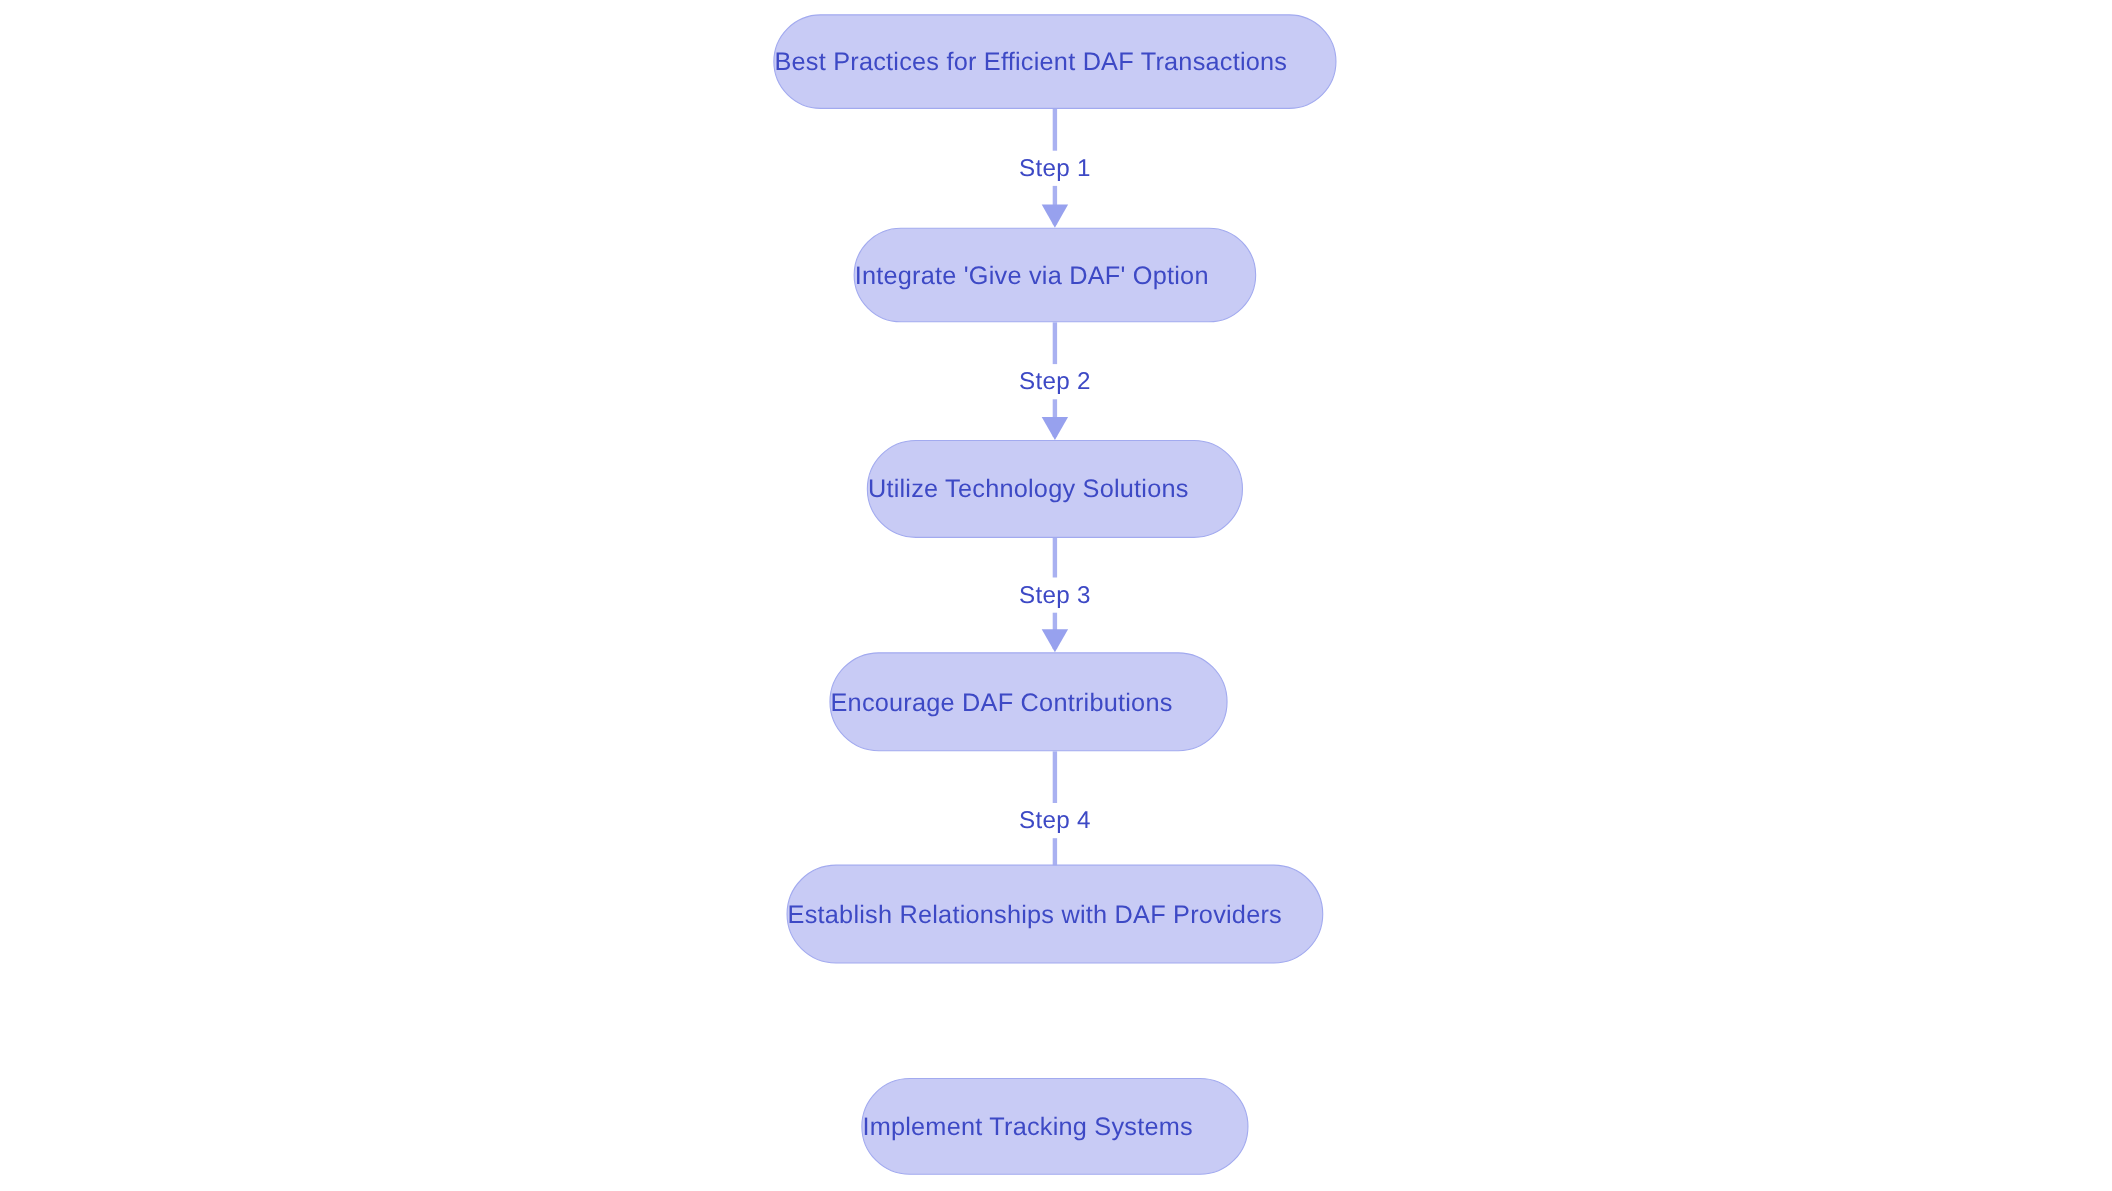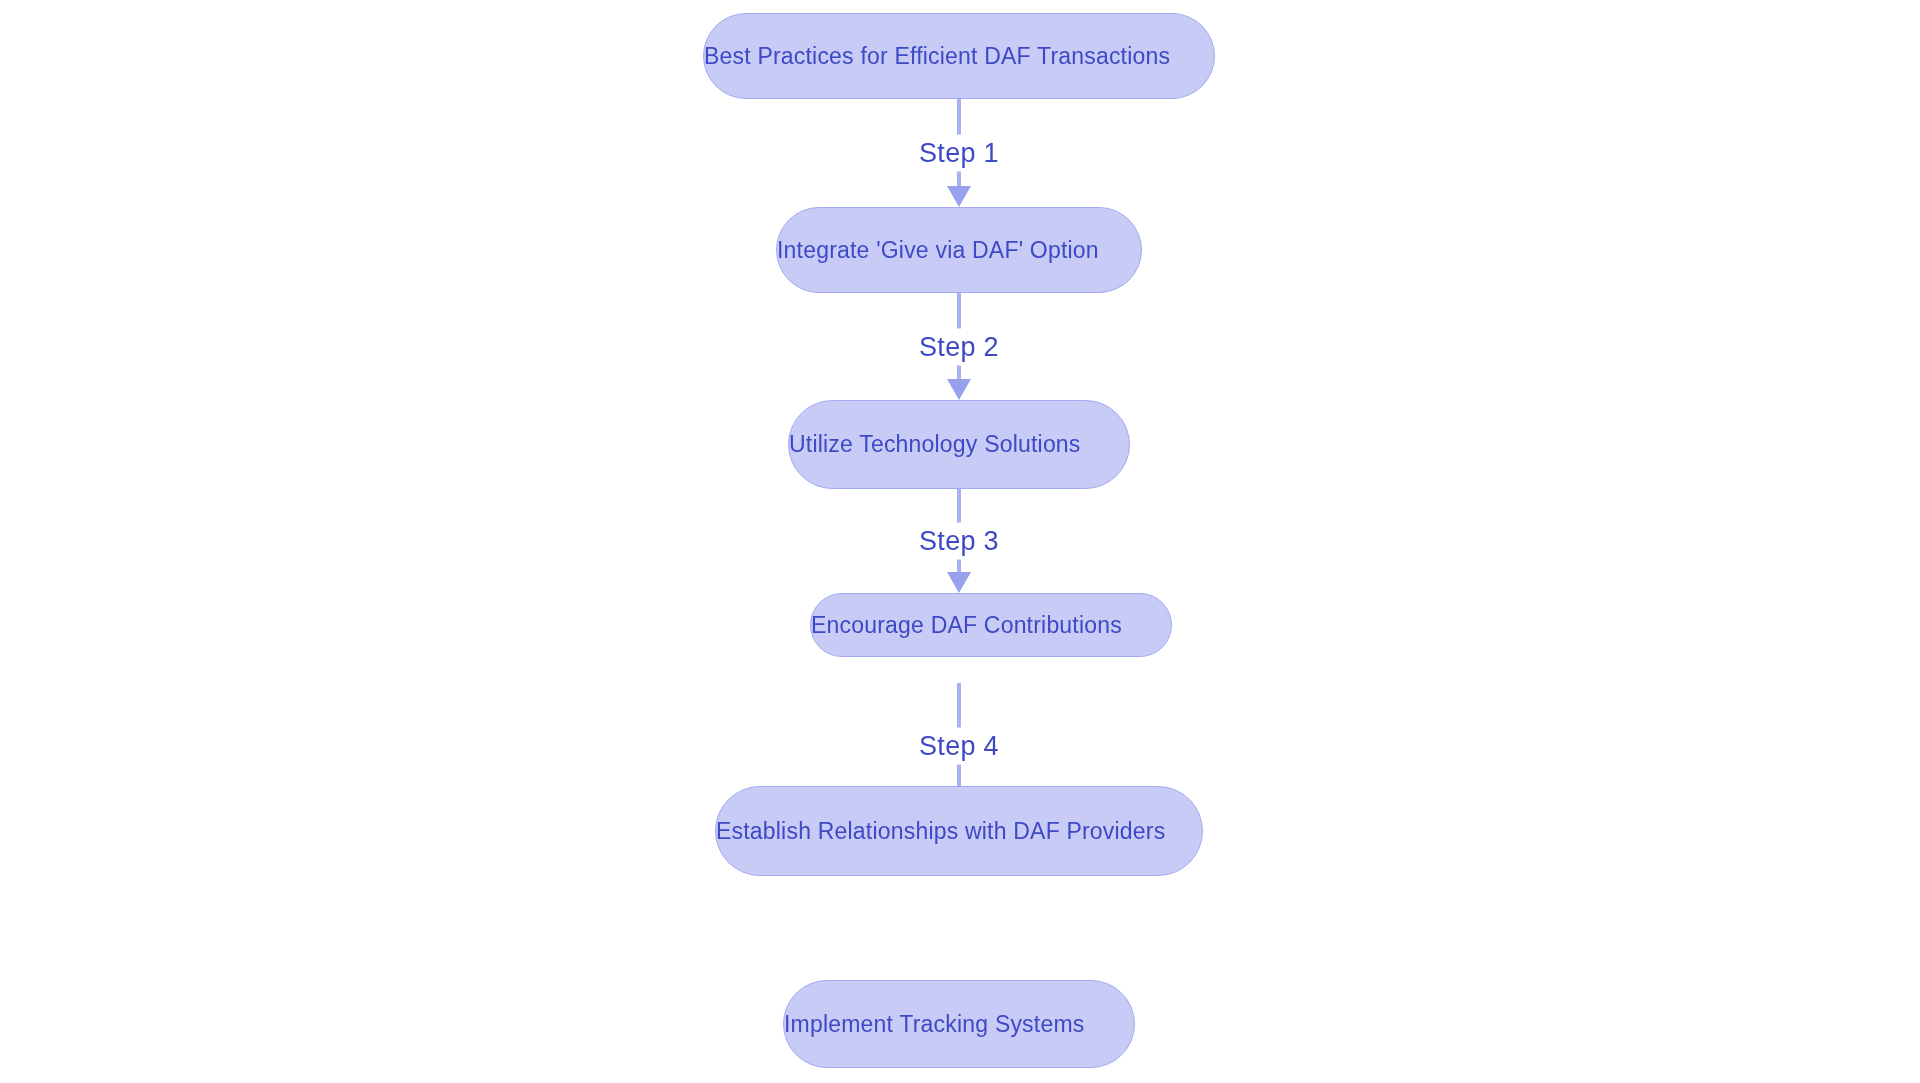--- a/index.html
+++ b/index.html
@@ -29,21 +29,21 @@
     align-items: center;
     justify-content: flex-start;
     color: #3D49C5;
     font-size: 23px;
     letter-spacing: 0.2px;
     white-space: nowrap;
   }
   .node1 { left: 703px; top: 13px;  width: 512px; height: 86px; }
   .node2 { left: 776px; top: 207px; width: 366px; height: 86px; }
   .node3 { left: 788px; top: 400px; width: 342px; height: 89px; }
-  .node4 { left: 810px; top: 593px; width: 362px; height: 64px; }
+  .node4 { left: 754px; top: 593px; width: 362px; height: 90px; }
   .node5 { left: 715px; top: 786px; width: 488px; height: 90px; }
   .node6 { left: 783px; top: 980px; width: 352px; height: 88px; }
   
   .edge {
     position: absolute;
     left: 859px;
     width: 200px;
   }
   .edge1 { top: 99px;  height: 108px; }
   .edge2 { top: 293px; height: 107px; text-align: center; }
@@ -71,21 +71,21 @@
     border-top: 21px solid #97A1EE;
   }
   .edge-label {
     position: absolute;
     left: 50%;
     top: 50%;
     transform: translate(-50%, -50%);
     background: #FFFFFF;
     padding: 3px 7px;
     color: #3D49C5;
-    font-size: 27px;
+    font-size: 22px;
     letter-spacing: 0.3px;
     white-space: nowrap;
     z-index: 2;
   }
 </style>
 </head>
 <body>
 
 <div class="canvas">
 

